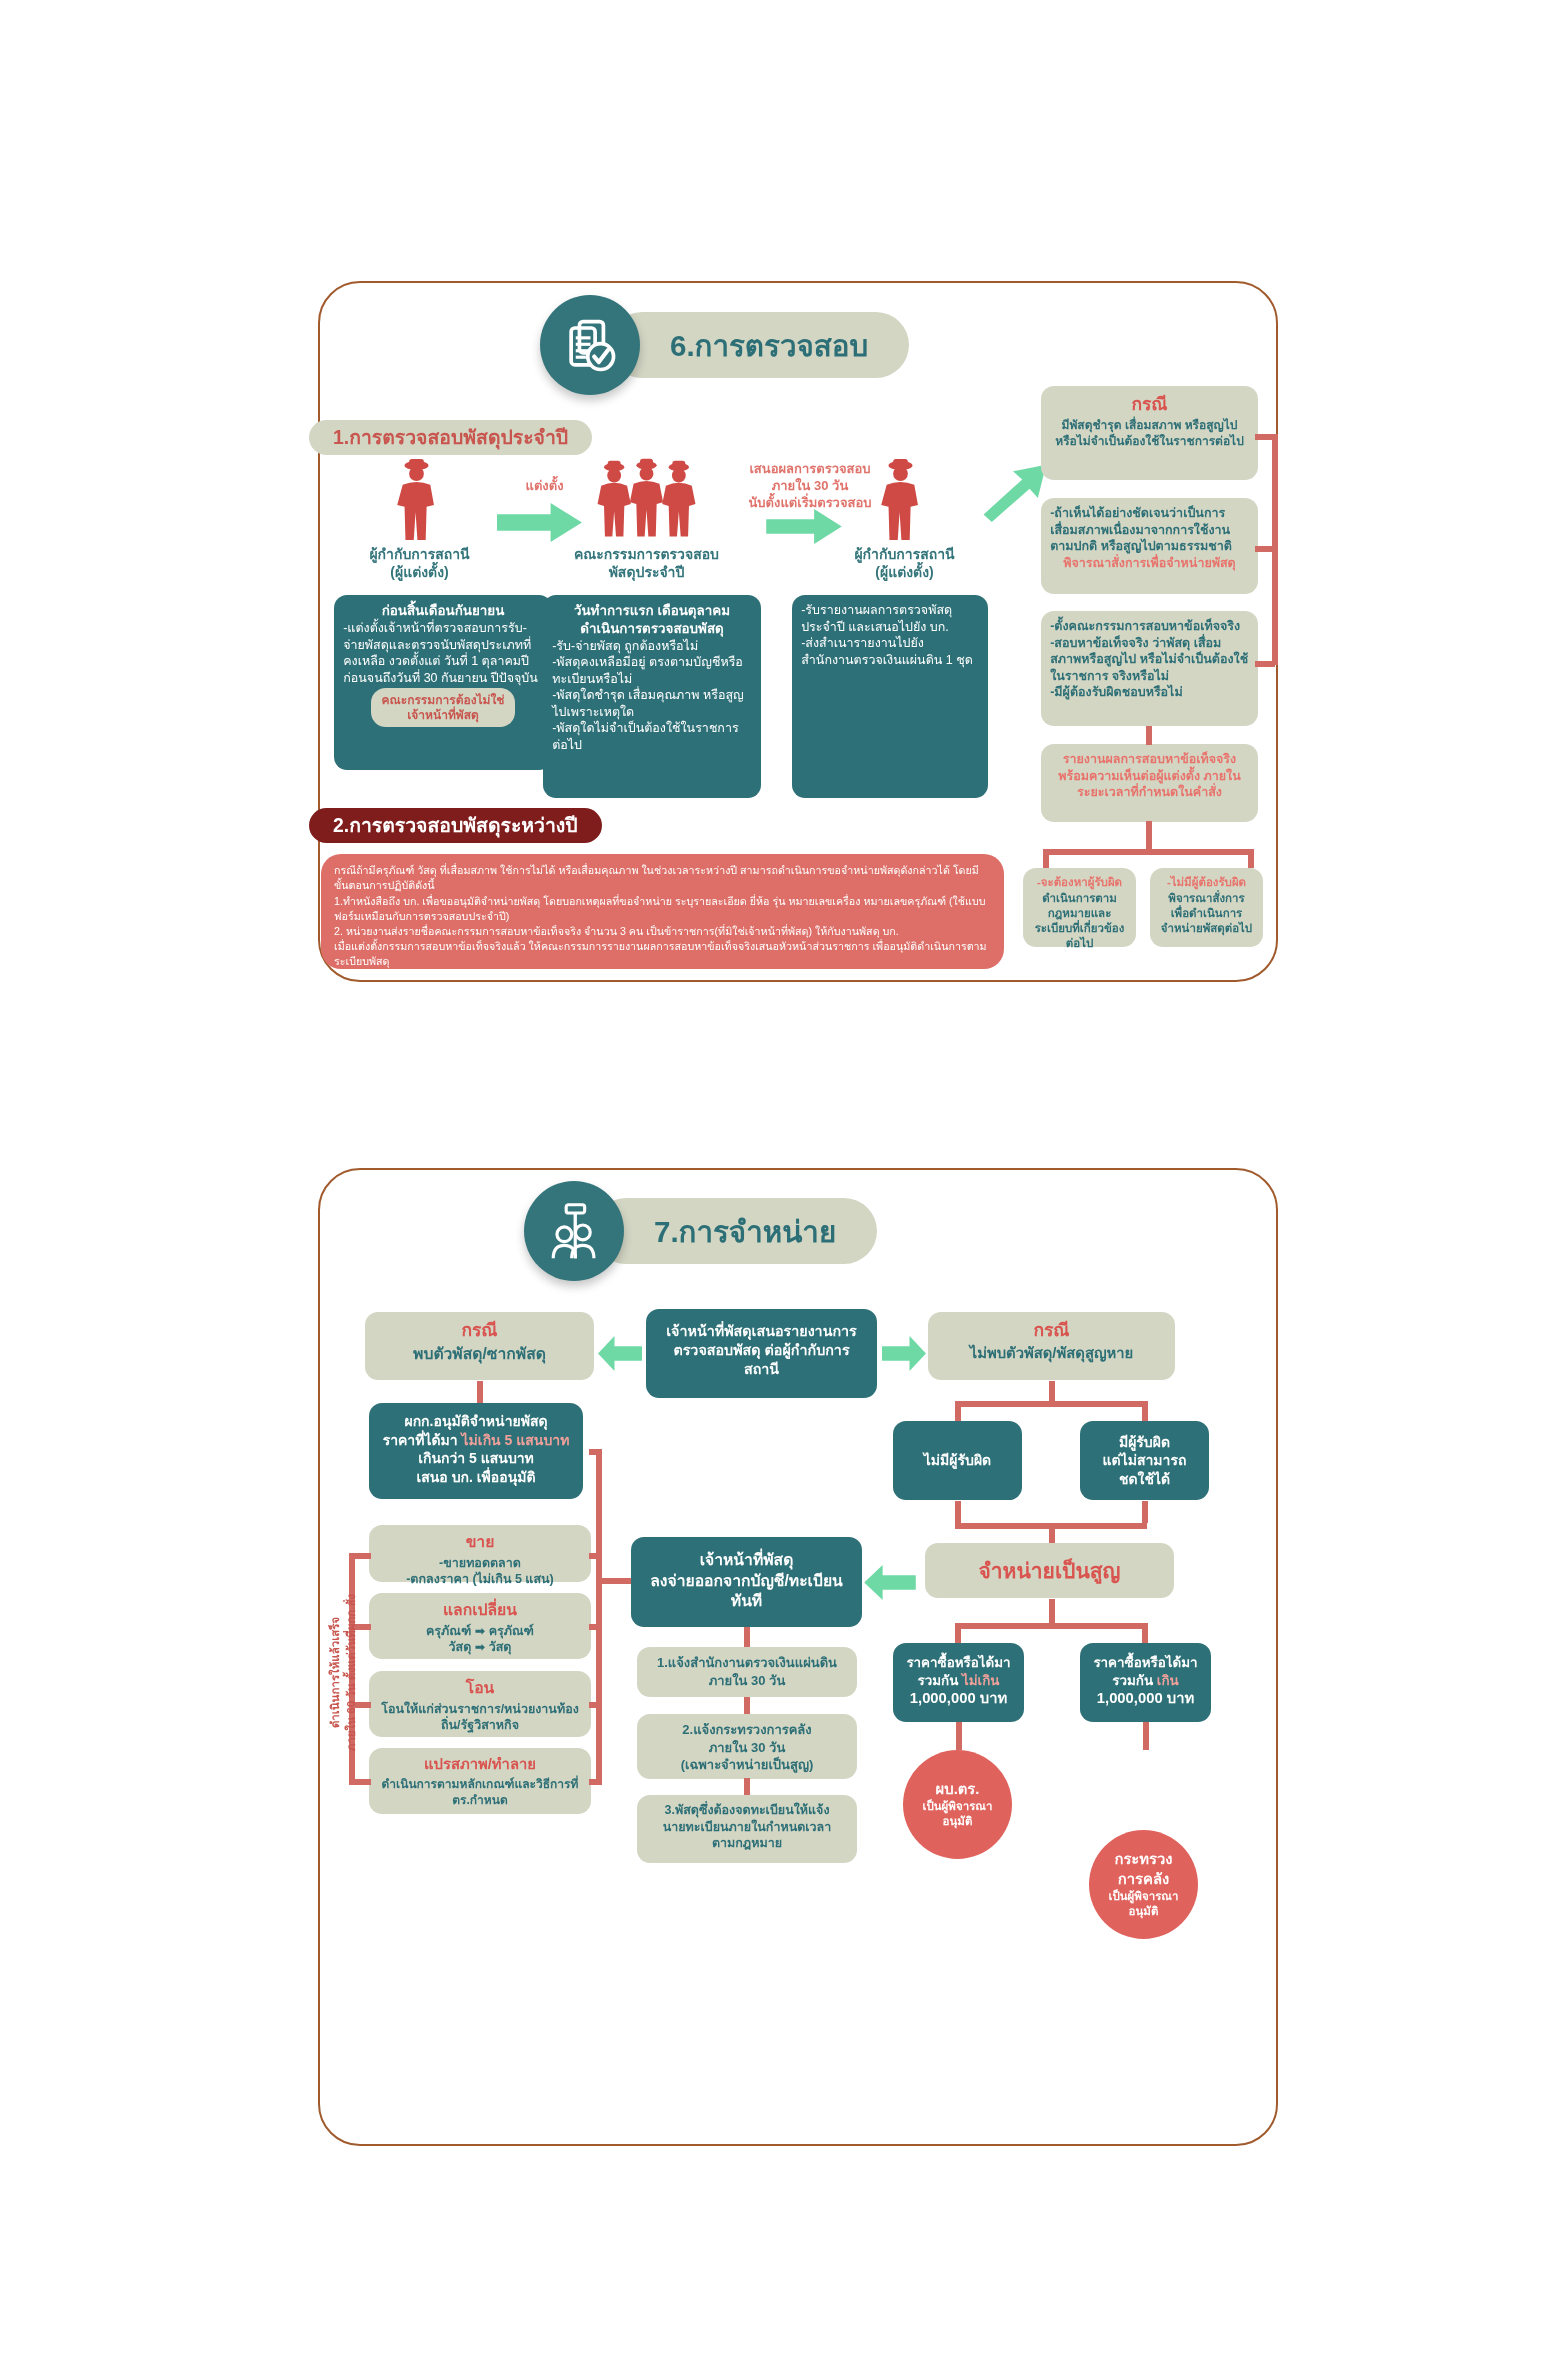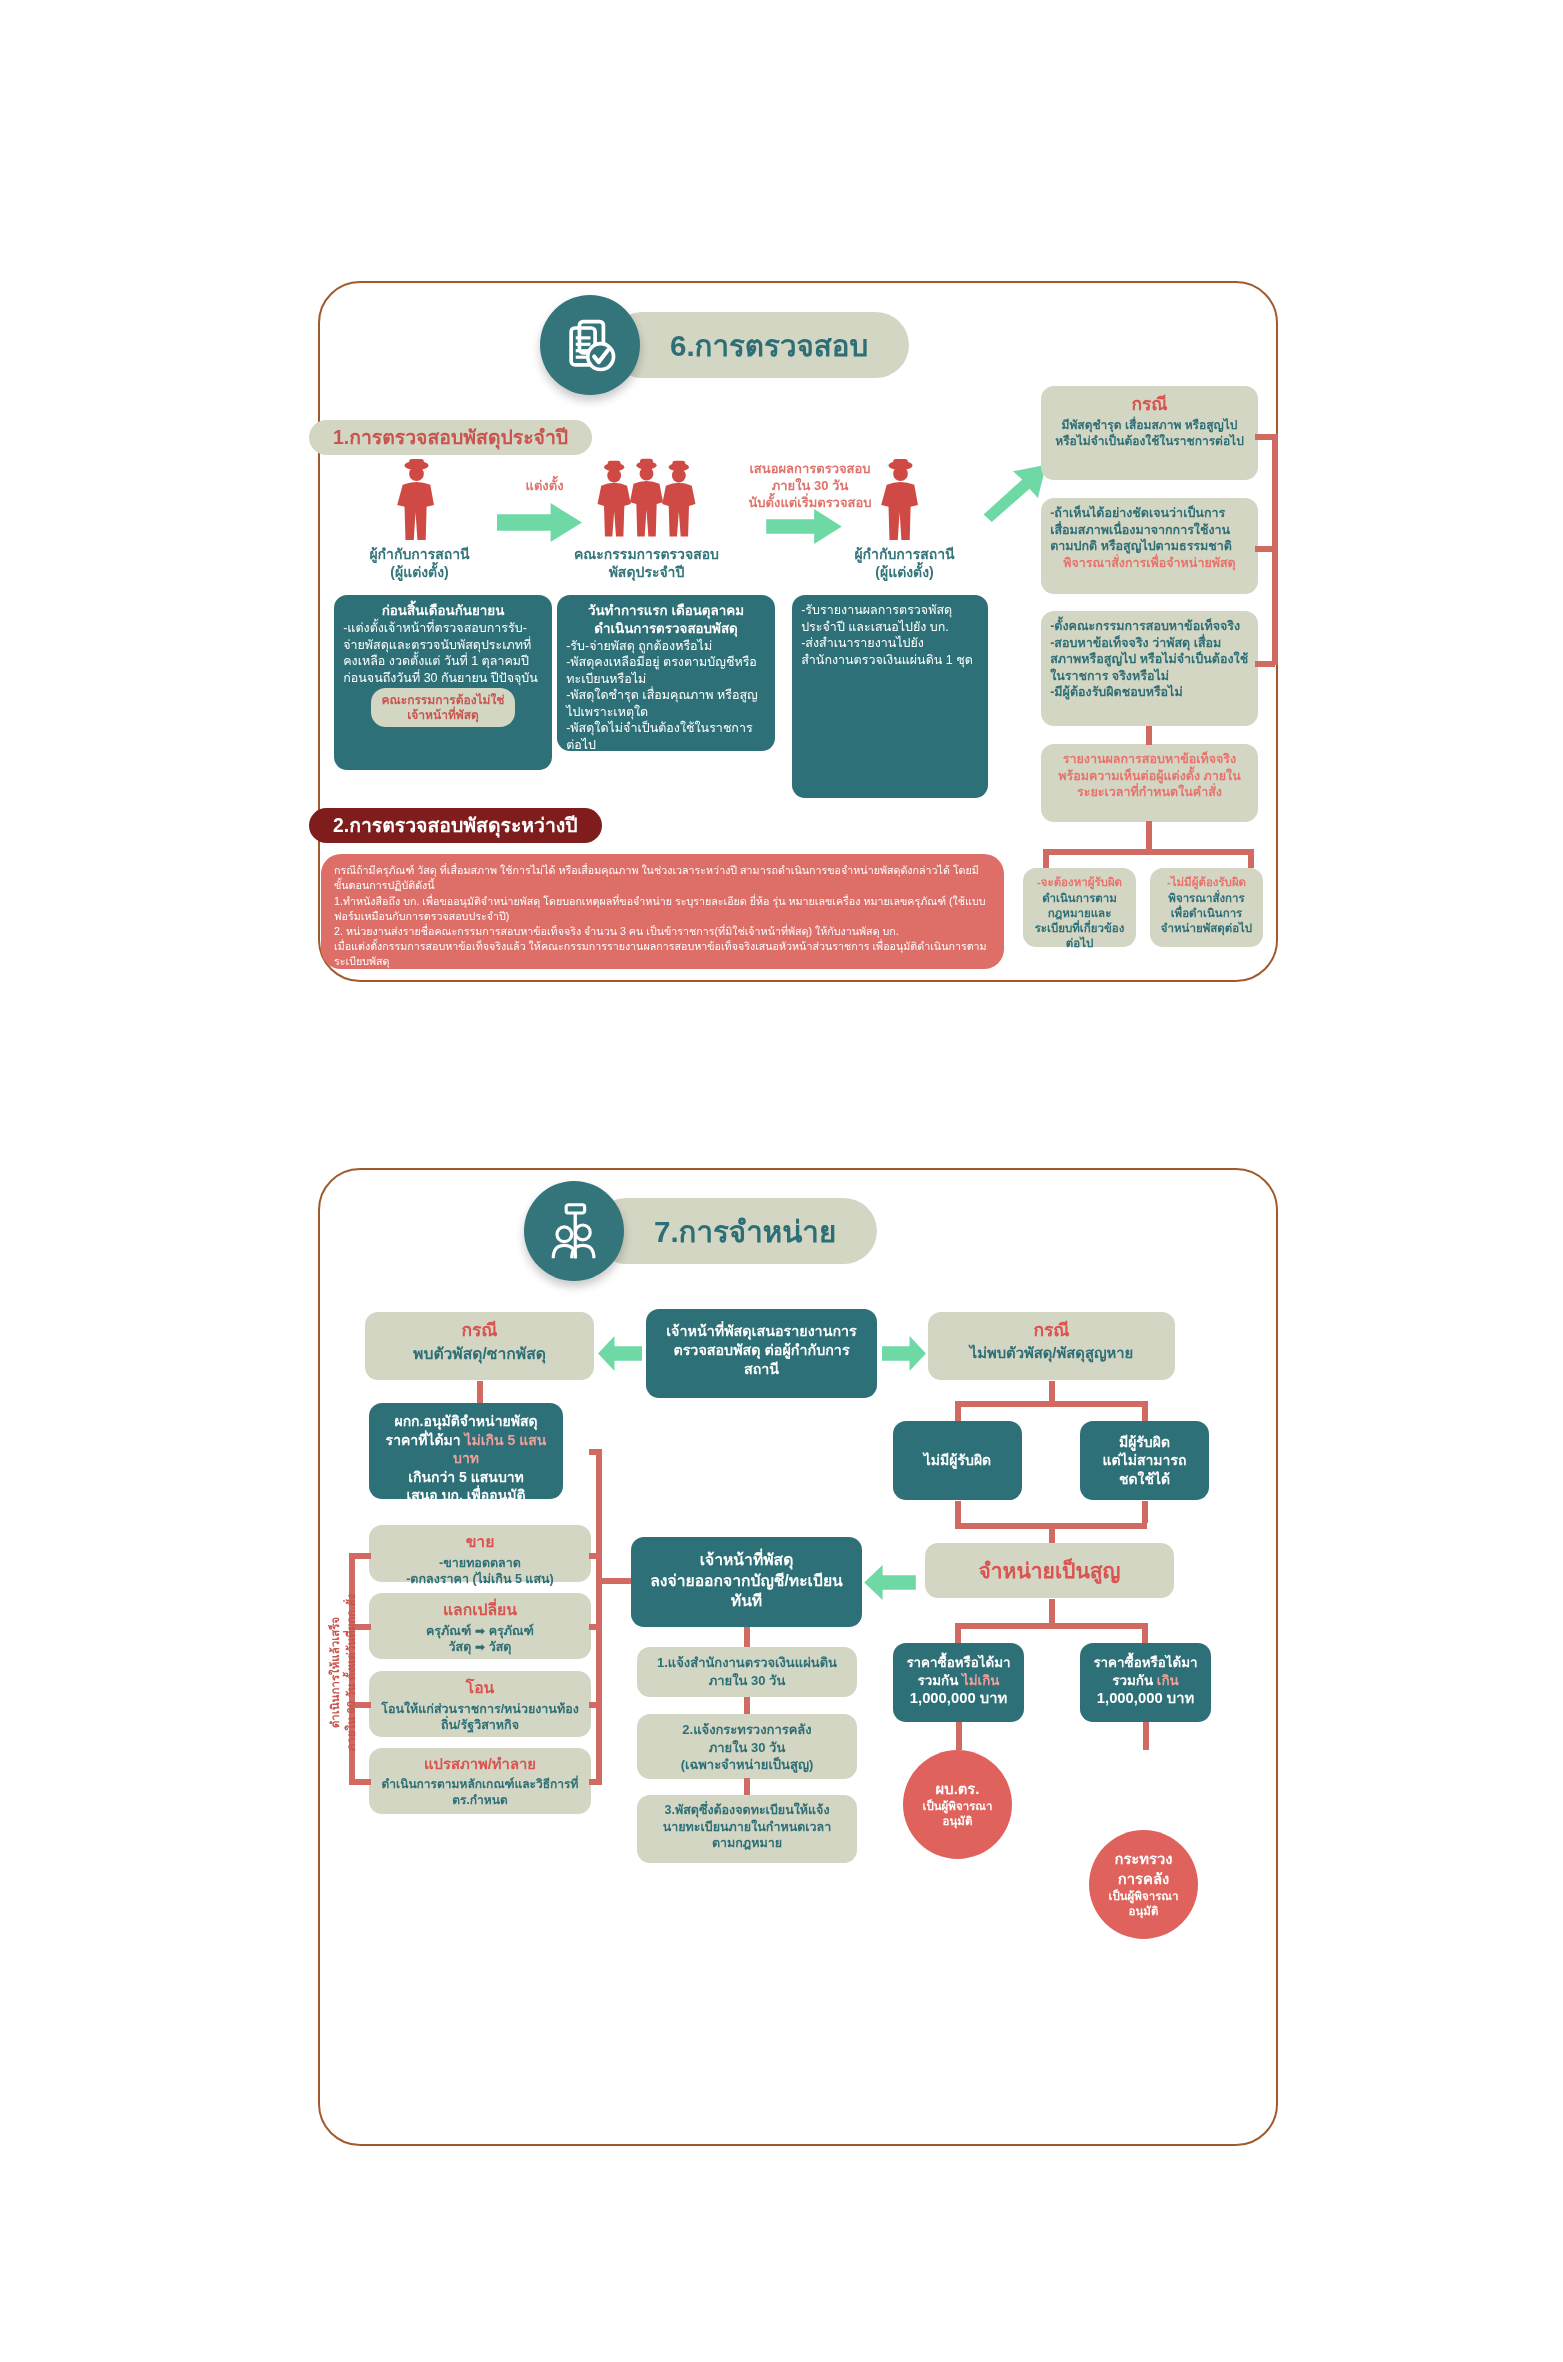--- a/index.html
+++ b/index.html
@@ -181,21 +181,21 @@
       <path d="M6 58 L48 20 L38 11 L74 4 L65 40 L56 30 L15 66 Z" fill="#6fd9a6"></path>
     </svg>
   </div>
 
   <div class="box teal ctr" style="left:334px;top:595px;width:218px;height:175px;">
     <span class="ttl-w" style="font-size:13.4px;">ก่อนสิ้นเดือนกันยายน</span>
     <span style="display:block;text-align:left;">-แต่งตั้งเจ้าหน้าที่ตรวจสอบการรับ-จ่ายพัสดุและตรวจนับพัสดุประเภทที่คงเหลือ งวดตั้งแต่ วันที่ 1 ตุลาคมปีก่อนจนถึงวันที่ 30 กันยายน ปีปัจจุบัน</span>
     <span class="chip" style="margin-top:2px;">คณะกรรมการต้องไม่ใช่<br>เจ้าหน้าที่พัสดุ</span>
   </div>
 
-  <div class="box teal" style="left:557px;top:595px;width:218px;height:156px;">
+  <div class="box teal" style="left:543px;top:595px;width:218px;height:203px;">
     <span class="ttl-w" style="text-align:center;font-size:13.4px;">วันทำการแรก เดือนตุลาคม</span>
     <span class="ttl-w" style="text-align:center;font-size:13.4px;">ดำเนินการตรวจสอบพัสดุ</span>
     <span style="display:block;">-รับ-จ่ายพัสดุ ถูกต้องหรือไม่</span>
     <span style="display:block;">-พัสดุคงเหลือมีอยู่ ตรงตามบัญชีหรือทะเบียนหรือไม่</span>
     <span style="display:block;">-พัสดุใดชำรุด เสื่อมคุณภาพ หรือสูญไปเพราะเหตุใด</span>
     <span style="display:block;">-พัสดุใดไม่จำเป็นต้องใช้ในราชการต่อไป</span>
   </div>
 
   <div class="box teal" style="left:792px;top:595px;width:196px;height:203px;">
     <span style="display:block;">-รับรายงานผลการตรวจพัสดุประจำปี และเสนอไปยัง บก.</span>
@@ -287,21 +287,21 @@
     <span style="display:block;font-size:15.7px;font-weight:bold;">พบตัวพัสดุ/ซากพัสดุ</span>
   </div>
 
   <div class="box gray ctr" style="left:928px;top:1312px;width:247px;height:68px;">
     <span class="ttl">กรณี</span>
     <span style="display:block;font-size:14.8px;font-weight:bold;">ไม่พบตัวพัสดุ/พัสดุสูญหาย</span>
   </div>
 
   <div class="ln ln-v" style="left:477px;top:1381px;height:22px;"></div>
 
-  <div class="box teal ctr" style="left:369px;top:1403px;width:194px;height:96px;font-size:14px;font-weight:bold;padding:9.2px;">
+  <div class="box teal ctr" style="left:369px;top:1403px;width:214px;height:96px;font-size:14px;font-weight:bold;padding:9.2px;">
     <span style="display:block;">ผกก.อนุมัติจำหน่ายพัสดุ</span>
     <span style="display:block;">
       <span>ราคาที่ได้มา </span><span class="accent-pink">ไม่เกิน 5 แสนบาท</span>
     </span>
     <span style="display:block;">เกินกว่า 5 แสนบาท</span>
     <span style="display:block;">เสนอ บก. เพื่ออนุมัติ</span>
   </div>
 
   <div class="box gray ctr" style="left:369px;top:1525px;width:222px;height:57px;">
     <span class="ttl" style="font-size:15.7px;">ขาย</span>

